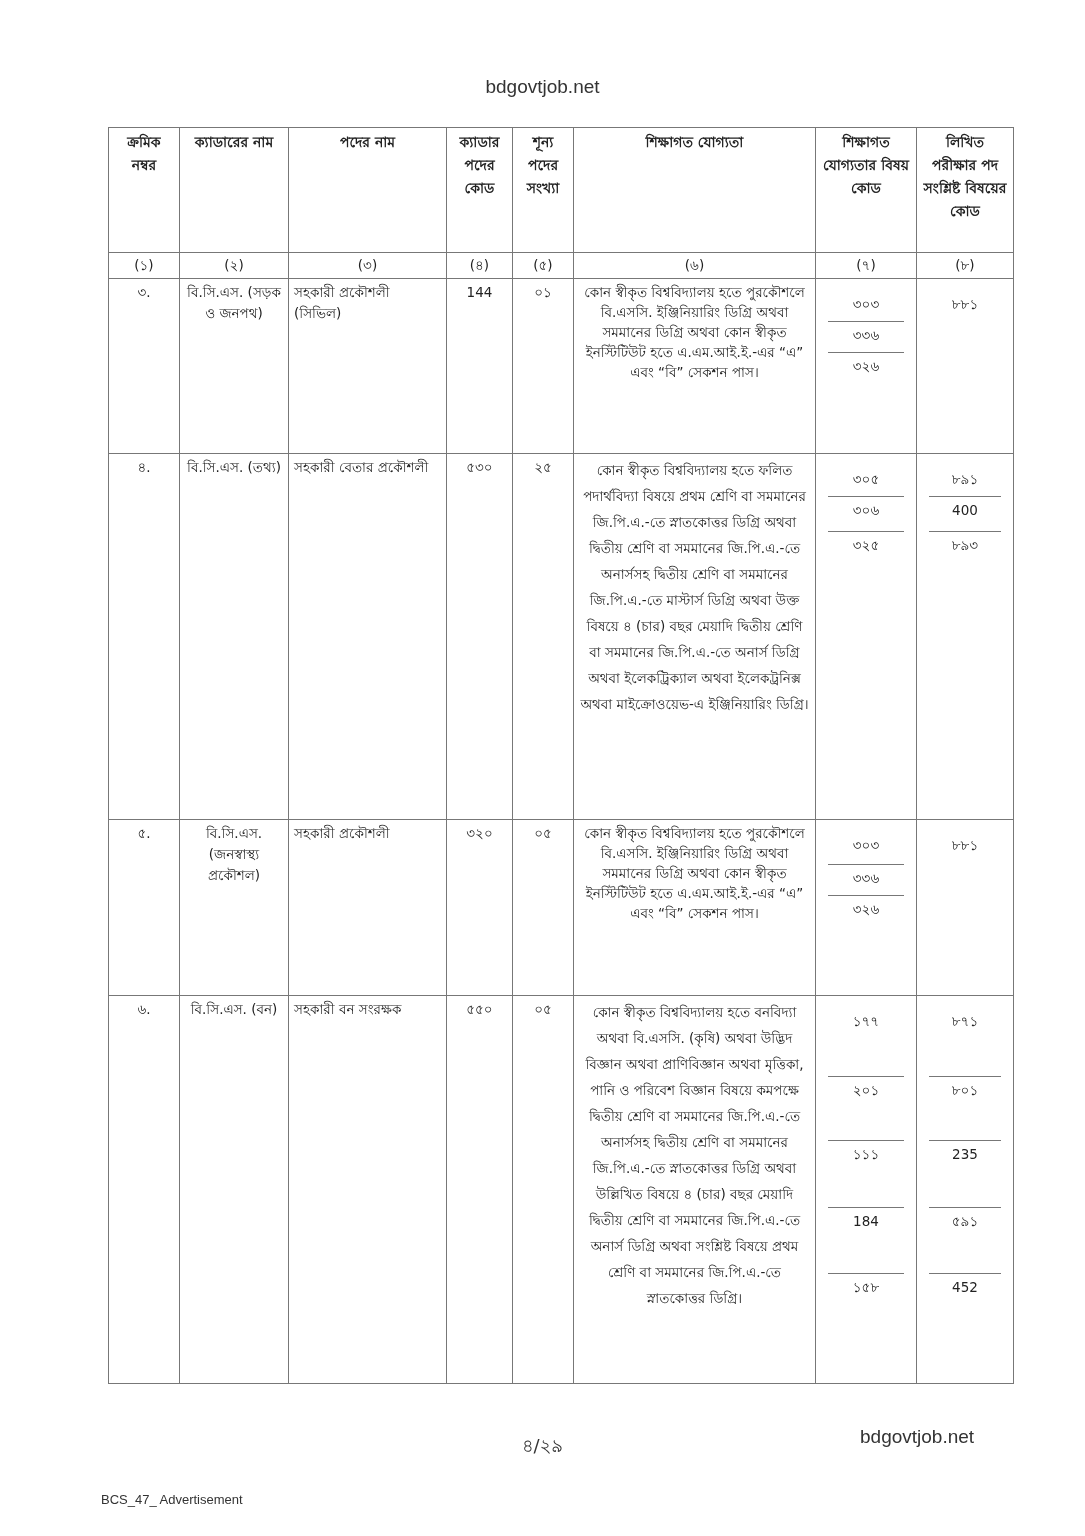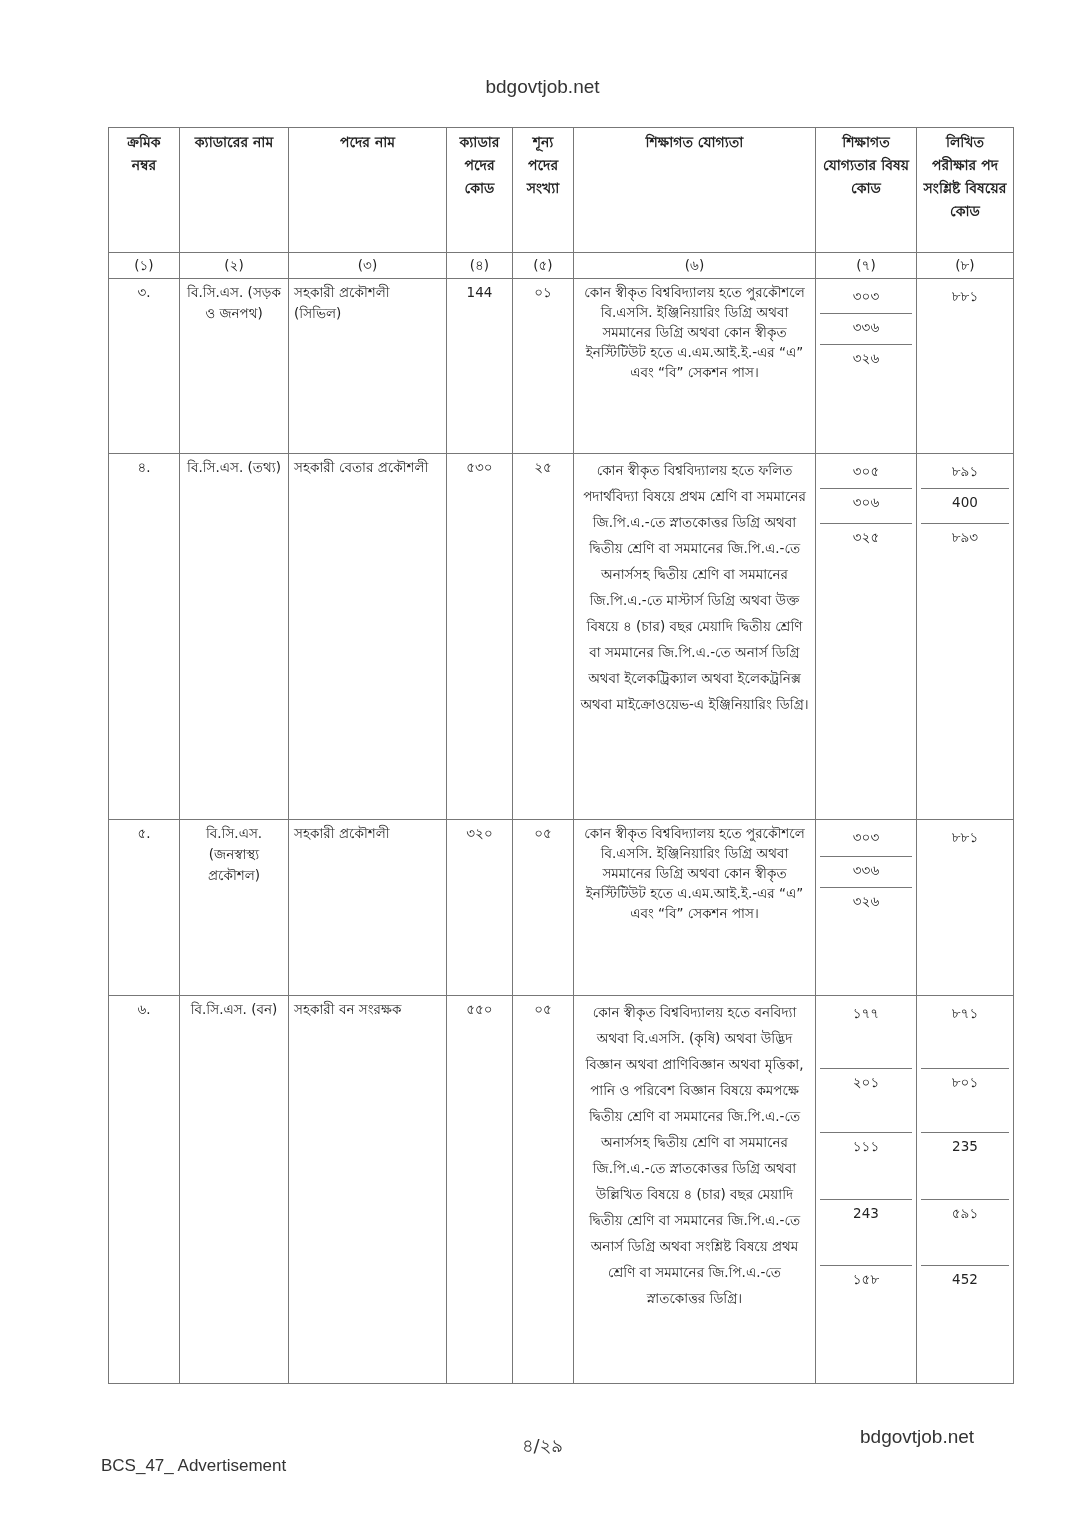--- a/index.html
+++ b/index.html
@@ -17,34 +17,34 @@
       font-size: 13.5px; line-height: 21px; border-radius: 9px;
     }
     table.main td, table.main th {
       border: 1.5px solid #777; vertical-align: top; padding: 3px 5px;
     }
     table.main th { font-weight: bold; text-align: center; font-size: 14px; line-height: 23px; height: 118px; }
     tr.numrow td { text-align: center; height: 20px; padding: 2px 4px; }
     td.c { text-align: center; }
     td.qual { text-align: center; line-height: 26px; }
     td.qual.tight { line-height: 20px; }
-    td.codes { padding: 4px !important; }
+    td.codes { padding: 12px !important; }
     .code-cell { border-bottom: 1.5px solid #777; text-align: center; padding: 3px 4px; }
     .code-cell:last-child { border-bottom: none; }
     .footer-page {
       position: absolute; top: 1432px; left: 0; width: 1085px; text-align: center;
       font-size: 18px; color: #333;
     }
     .footer-site {
       position: absolute; top: 1426px; left: 860px;
       font-family: "Liberation Sans", sans-serif; font-size: 19px; color: #333;
     }
     .footer-doc {
-      position: absolute; top: 1456px; left: 101px;
-      font-family: "Liberation Sans", sans-serif; font-size: 17px; color: #333;
+      position: absolute; top: 1492px; left: 101px;
+      font-family: "Liberation Sans", sans-serif; font-size: 13px; color: #333;
     }
   </style>
 </head>
 <body>
 
 <div class="site-top">bdgovtjob.net</div>
 
 <table class="main">
   <colgroup>
     <col style="width:71px">
@@ -137,21 +137,21 @@
       <td class="c">৬.</td>
       <td class="c">বি.সি.এস. (বন)</td>
       <td>সহকারী বন সংরক্ষক</td>
       <td class="c">৫৫০</td>
       <td class="c">০৫</td>
       <td class="qual">কোন স্বীকৃত বিশ্ববিদ্যালয় হতে বনবিদ্যা অথবা বি.এসসি. (কৃষি) অথবা উদ্ভিদ বিজ্ঞান অথবা প্রাণিবিজ্ঞান অথবা মৃত্তিকা, পানি ও পরিবেশ বিজ্ঞান বিষয়ে কমপক্ষে দ্বিতীয় শ্রেণি বা সমমানের জি.পি.এ.-তে অনার্সসহ দ্বিতীয় শ্রেণি বা সমমানের জি.পি.এ.-তে স্নাতকোত্তর ডিগ্রি অথবা উল্লিখিত বিষয়ে ৪ (চার) বছর মেয়াদি দ্বিতীয় শ্রেণি বা সমমানের জি.পি.এ.-তে অনার্স ডিগ্রি অথবা সংশ্লিষ্ট বিষয়ে প্রথম শ্রেণি বা সমমানের জি.পি.এ.-তে স্নাতকোত্তর ডিগ্রি।</td>
       <td class="codes">
         <div class="code-cell" style="height:62px">১৭৭</div>
         <div class="code-cell" style="height:57px">২০১</div>
         <div class="code-cell" style="height:60px">১১১</div>
-        <div class="code-cell" style="height:59px">243</div>
+        <div class="code-cell" style="height:59px">184</div>
         <div class="code-cell">১৫৮</div>
       </td>
       <td class="codes">
         <div class="code-cell" style="height:62px">৮৭১</div>
         <div class="code-cell" style="height:57px">৮০১</div>
         <div class="code-cell" style="height:60px">235</div>
         <div class="code-cell" style="height:59px">৫৯১</div>
         <div class="code-cell">452</div>
       </td>
     </tr>

